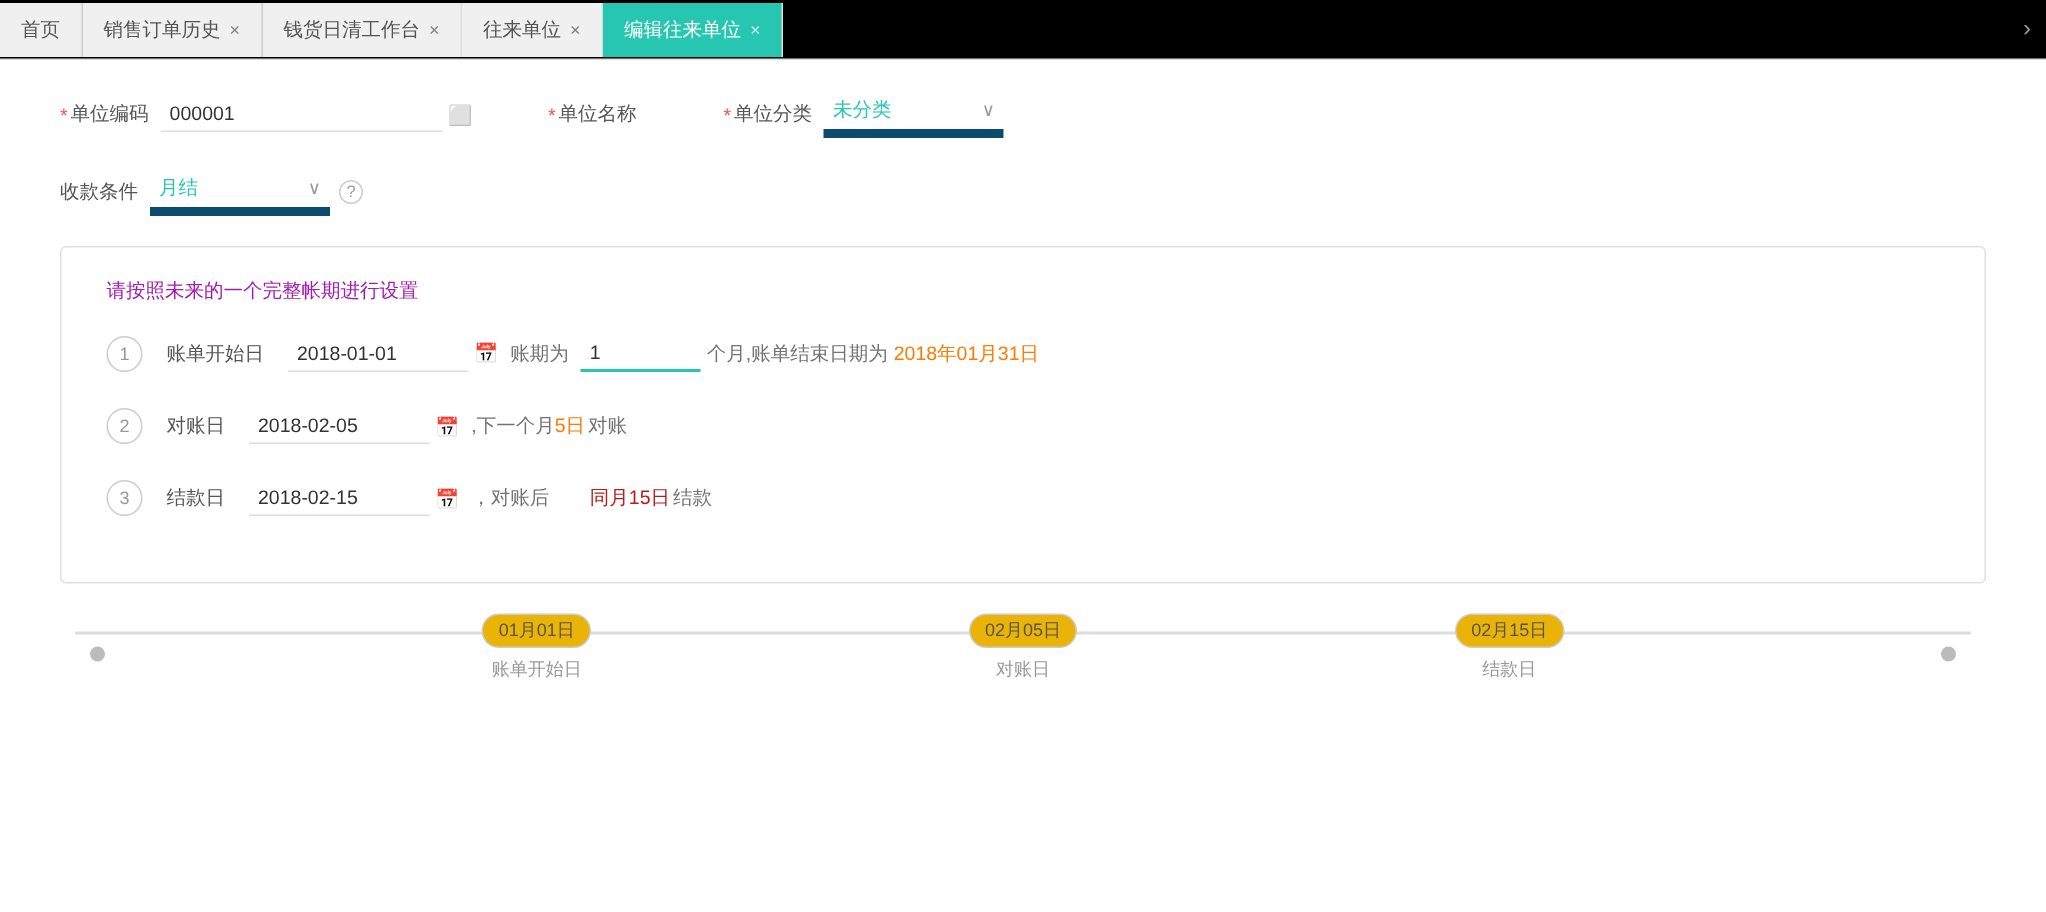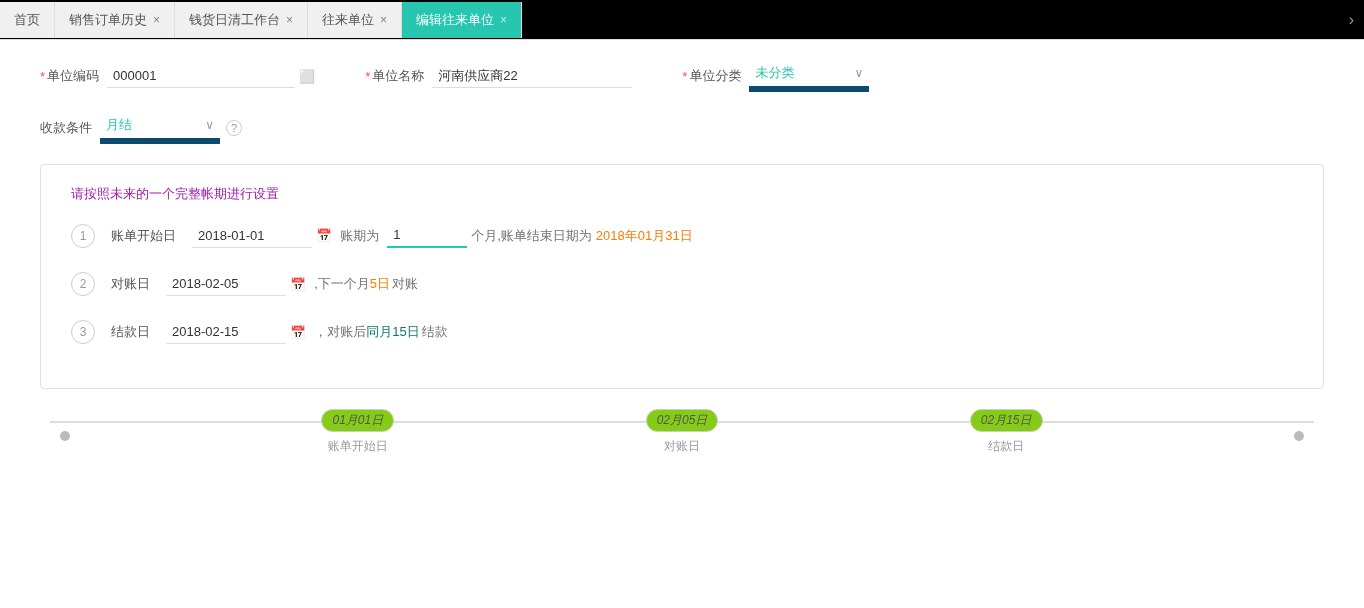--- a/index.html
+++ b/index.html
@@ -219,22 +219,23 @@
     }
     .period-desc {
       color: #737373;
       margin-left: 8px;
     }
     .period-highlight-orange {
       color: #ff7a00;
       font-weight: 500;
     }
     .period-highlight-teal {
-      color: #0f766e;
+      color: #b91c1c;
       font-weight: 500;
+      margin-left: 27px;
     }
 
     
     .preview-text {
       font-size: 13px;
       color: #555;
       margin-bottom: 24px;
     }
     .timeline-line {
       position: absolute;
@@ -251,28 +252,27 @@
       width: 100%;
       position: relative;
       z-index: 1;
     }
     .timeline-item {
       display: flex;
       flex-direction: column;
       align-items: center;
     }
     .timeline-badge {
-      background: #84cc16;
+      background: #eab308;
       border: 1px solid #ccc;
       border-radius: 12px;
       padding: 2px 10px;
       font-size: 12px;
       color: #555;
       margin-bottom: 6px;
-      font-style: italic;
     }
     .timeline-label {
       font-size: 12px;
       color: #999;
     }
   </style>
 </head>
 <body>
 
 <div class="tab-bar">
@@ -304,21 +304,20 @@
   <div class="form-row">
     <div class="field-group">
       <span class="required-star">*</span>
       <span class="field-label">单位编码</span>
       <input type="text" class="field-input" value="000001" style="">
       <span class="calendar-icon">⬜</span>
     </div>
     <div class="field-group">
       <span class="required-star">*</span>
       <span class="field-label">单位名称</span>
-      <input type="text" class="field-input field-input-wide" value="河南供应商22" style="">
     </div>
     <div class="field-group">
       <span class="required-star">*</span>
       <span class="field-label">单位分类</span>
       <div class="field-select">
         <span class="select-value">未分类</span>
         <span class="select-arrow">∨</span>
       </div>
     </div>
   </div>

